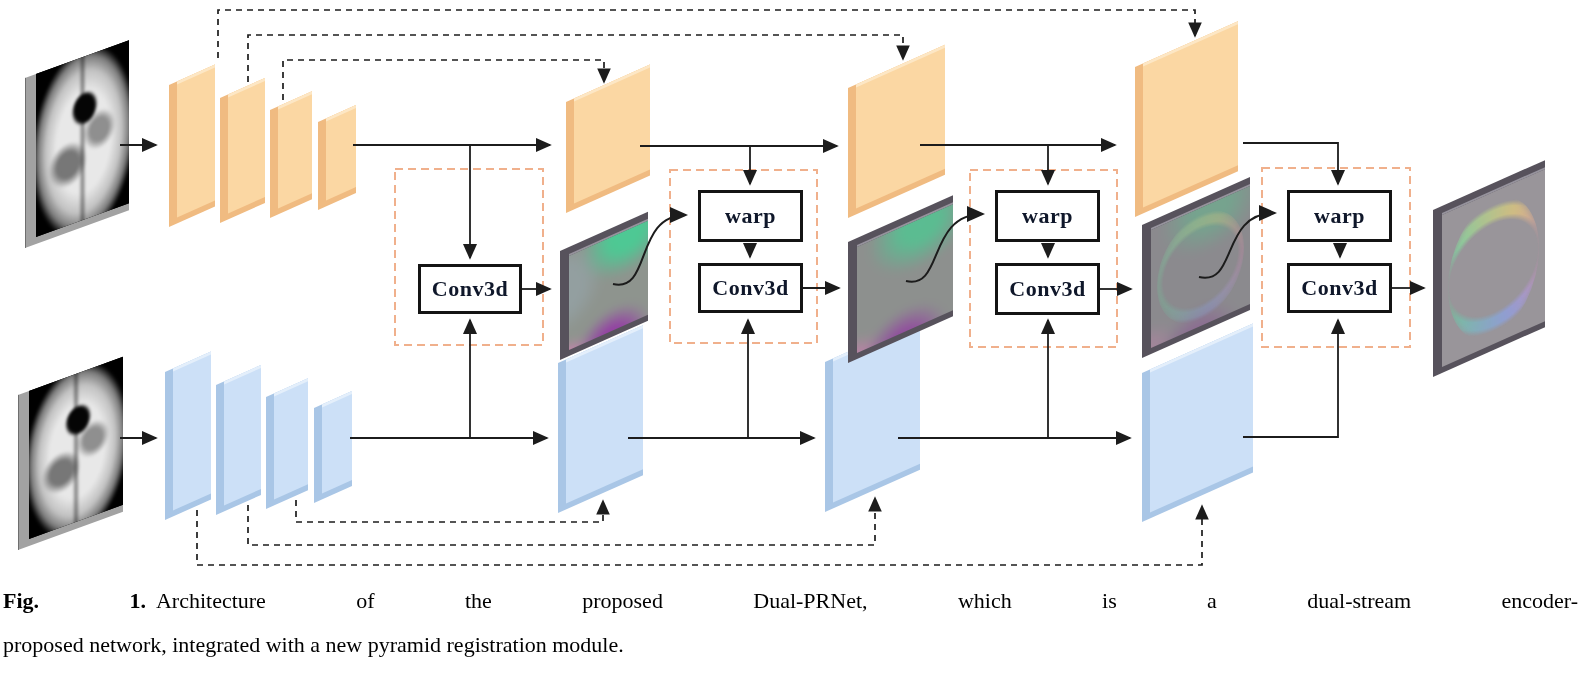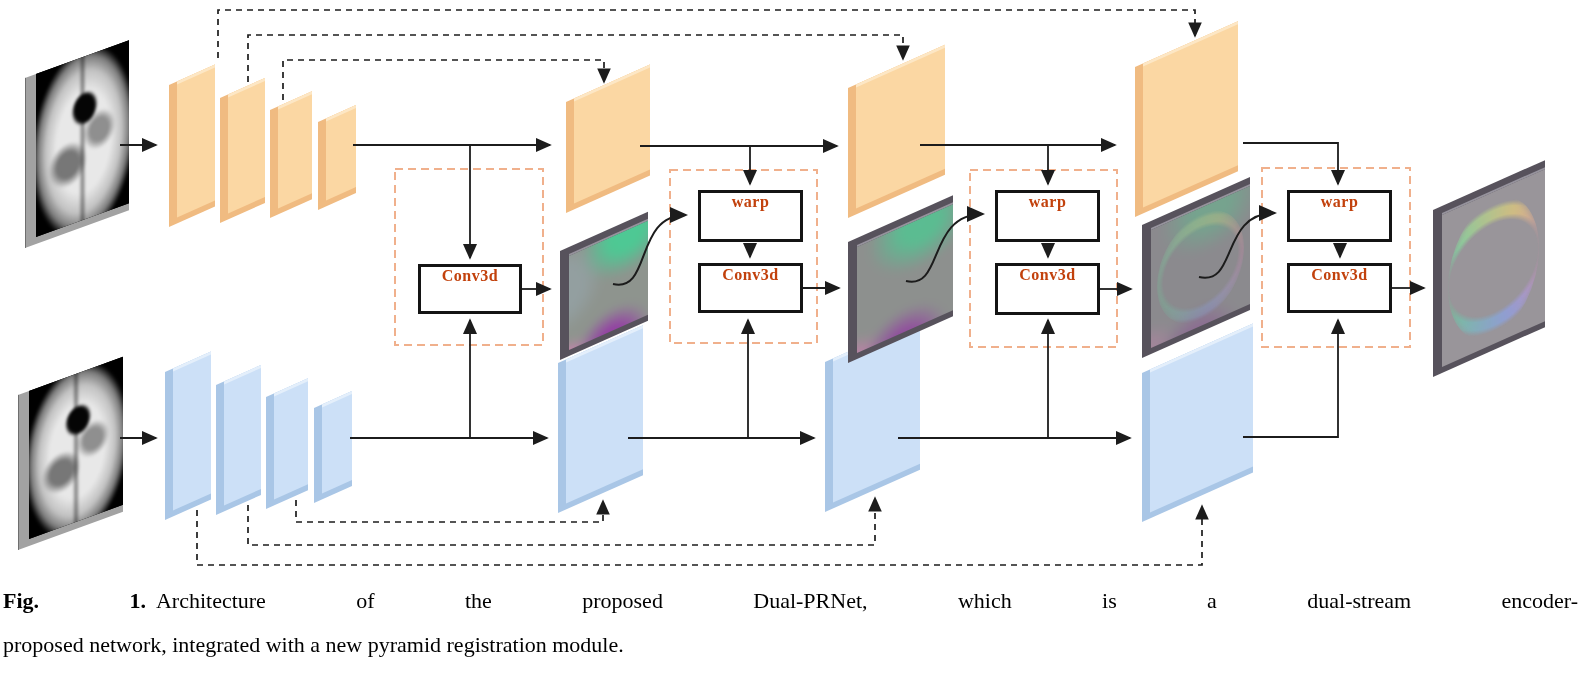--- a/index.html
+++ b/index.html
@@ -48,22 +48,22 @@
   .grad-f4{background:#99959a;}
   .ring{position:absolute;left:6%;top:5%;width:88%;height:90%;border-radius:50%;
     background:conic-gradient(from -50deg,#7fd4a0,#d9c47e,#df8ab2,#8f9fdc,#6fc79c,#7fd4a0);
     -webkit-mask:radial-gradient(circle,rgba(0,0,0,0) 54%,#000 61% 70%,rgba(0,0,0,0) 77%);
             mask:radial-gradient(circle,rgba(0,0,0,0) 54%,#000 61% 70%,rgba(0,0,0,0) 77%);
     filter:blur(3px);opacity:.85;}
   .ring-faint{opacity:.35;}
 
   
   .opbox{position:absolute;z-index:6;background:#fff;border:3px solid #141414;
-         display:flex;justify-content:center;
-         font-weight:bold;font-size:16px;color:#c2410c;box-sizing:border-box;
+         display:flex;align-items:center;justify-content:center;
+         font-weight:bold;font-size:22px;color:#0f172a;box-sizing:border-box;
          font-family:"Liberation Serif","DejaVu Serif",serif;letter-spacing:.5px;}
 
   
   svg.wires{position:absolute;left:0;top:0;z-index:5;pointer-events:none;}
 
   
   .caption{position:absolute;left:3px;top:579px;width:1575px;z-index:2;
            font-size:22px;line-height:44px;color:#000000;}
   .cap-l1{text-align:justify;text-align-last:justify;}
   .cap-l2{text-align:left;}

